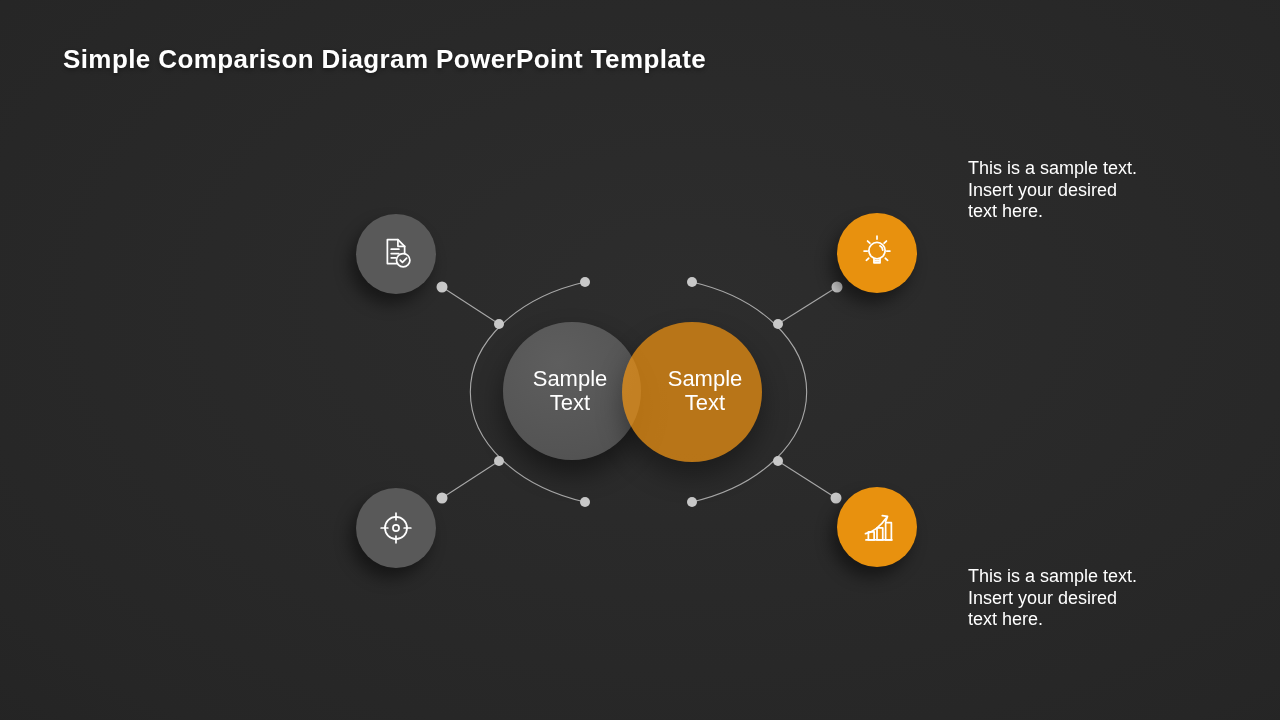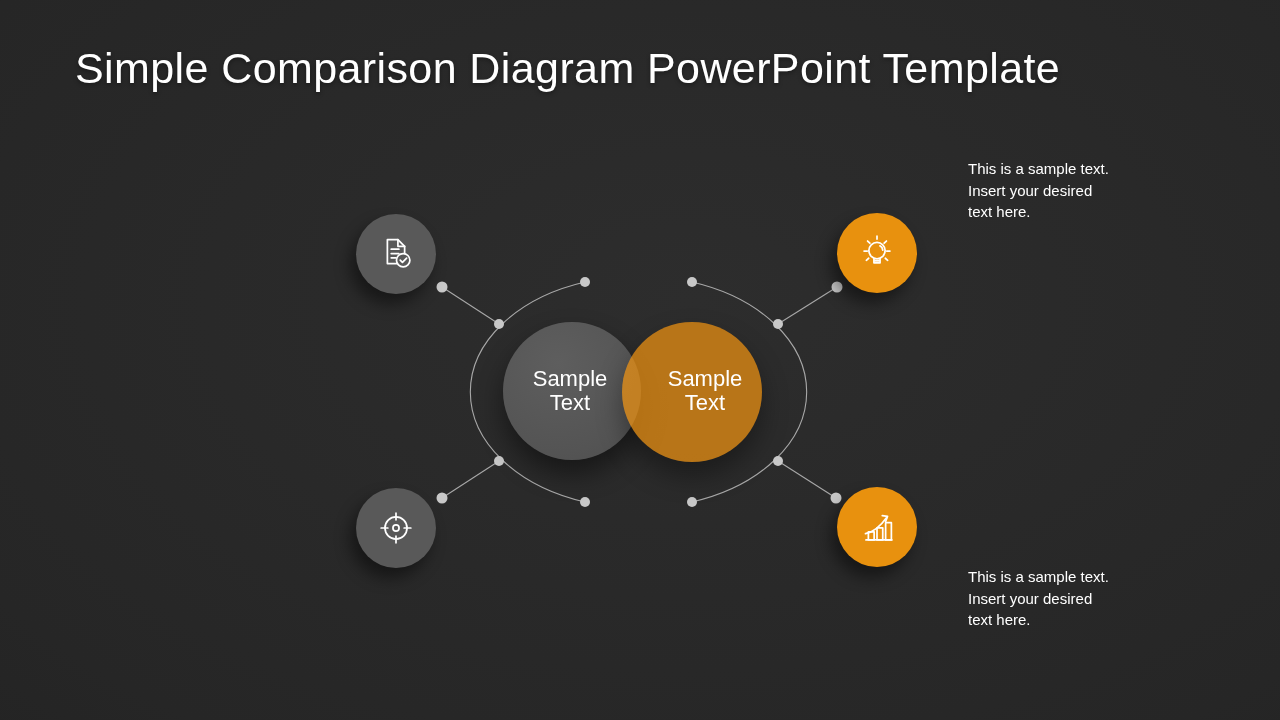--- a/index.html
+++ b/index.html
@@ -3,23 +3,22 @@
 <meta charset="utf-8">
 <style>
   html,body{margin:0;padding:0;background:#111;}
   .slide{
     position:relative;width:1280px;height:720px;overflow:hidden;
     font-family:"Liberation Sans",sans-serif;
     background:radial-gradient(120% 130% at 54% 42%, #2d2d2d 0%, #262626 55%, #1d1d1d 100%);
   }
   .title{
     position:absolute;left:63px;top:44px;width:1100px;
-    font-size:43px;font-weight:400;color:#ffffff;letter-spacing:.4px;
+    font-size:26px;font-weight:700;color:#ffffff;letter-spacing:.4px;
     text-shadow:0 2px 4px rgba(0,0,0,.35);
-    margin-left:12px;
   }
   svg.net{position:absolute;left:0;top:0;width:1280px;height:720px;}
   .net path,.net line{stroke:#a8a8a8;stroke-width:1.1;fill:none;}
   .net circle{fill:#c8c8c8;stroke:none;}
 
   .circle{position:absolute;border-radius:50%;}
   .center-gray{
     left:503px;top:322px;width:138px;height:138px;
     background:radial-gradient(circle at 40% 30%, #5e5e5e 0%, #545454 70%, #4e4e4e 100%);
     box-shadow:0 14px 26px rgba(0,0,0,.45);
@@ -46,21 +45,21 @@
   .sat-tl{left:356px;top:214px;}
   .sat-tr{left:837px;top:213px;}
   .sat-bl{left:356px;top:488px;}
   .sat-br{left:837px;top:487px;}
   .satellite svg{width:46px;height:46px;}
   .satellite svg *{stroke:#ffffff;stroke-width:1.8;fill:none;stroke-linecap:round;stroke-linejoin:round;}
   .satellite svg .fillbg{fill:#595959;}
 
   .annotation{
     position:absolute;left:968px;width:230px;color:#ffffff;
-    font-size:15px;line-height:21.5px;
+    font-size:18px;line-height:21.5px;
   }
   .ann-top{top:158px;}
   .ann-bottom{top:566px;}
 </style>
 </head>
 <body>
 
 <div class="slide">
 
   <div class="title">Simple Comparison Diagram PowerPoint Template</div>

